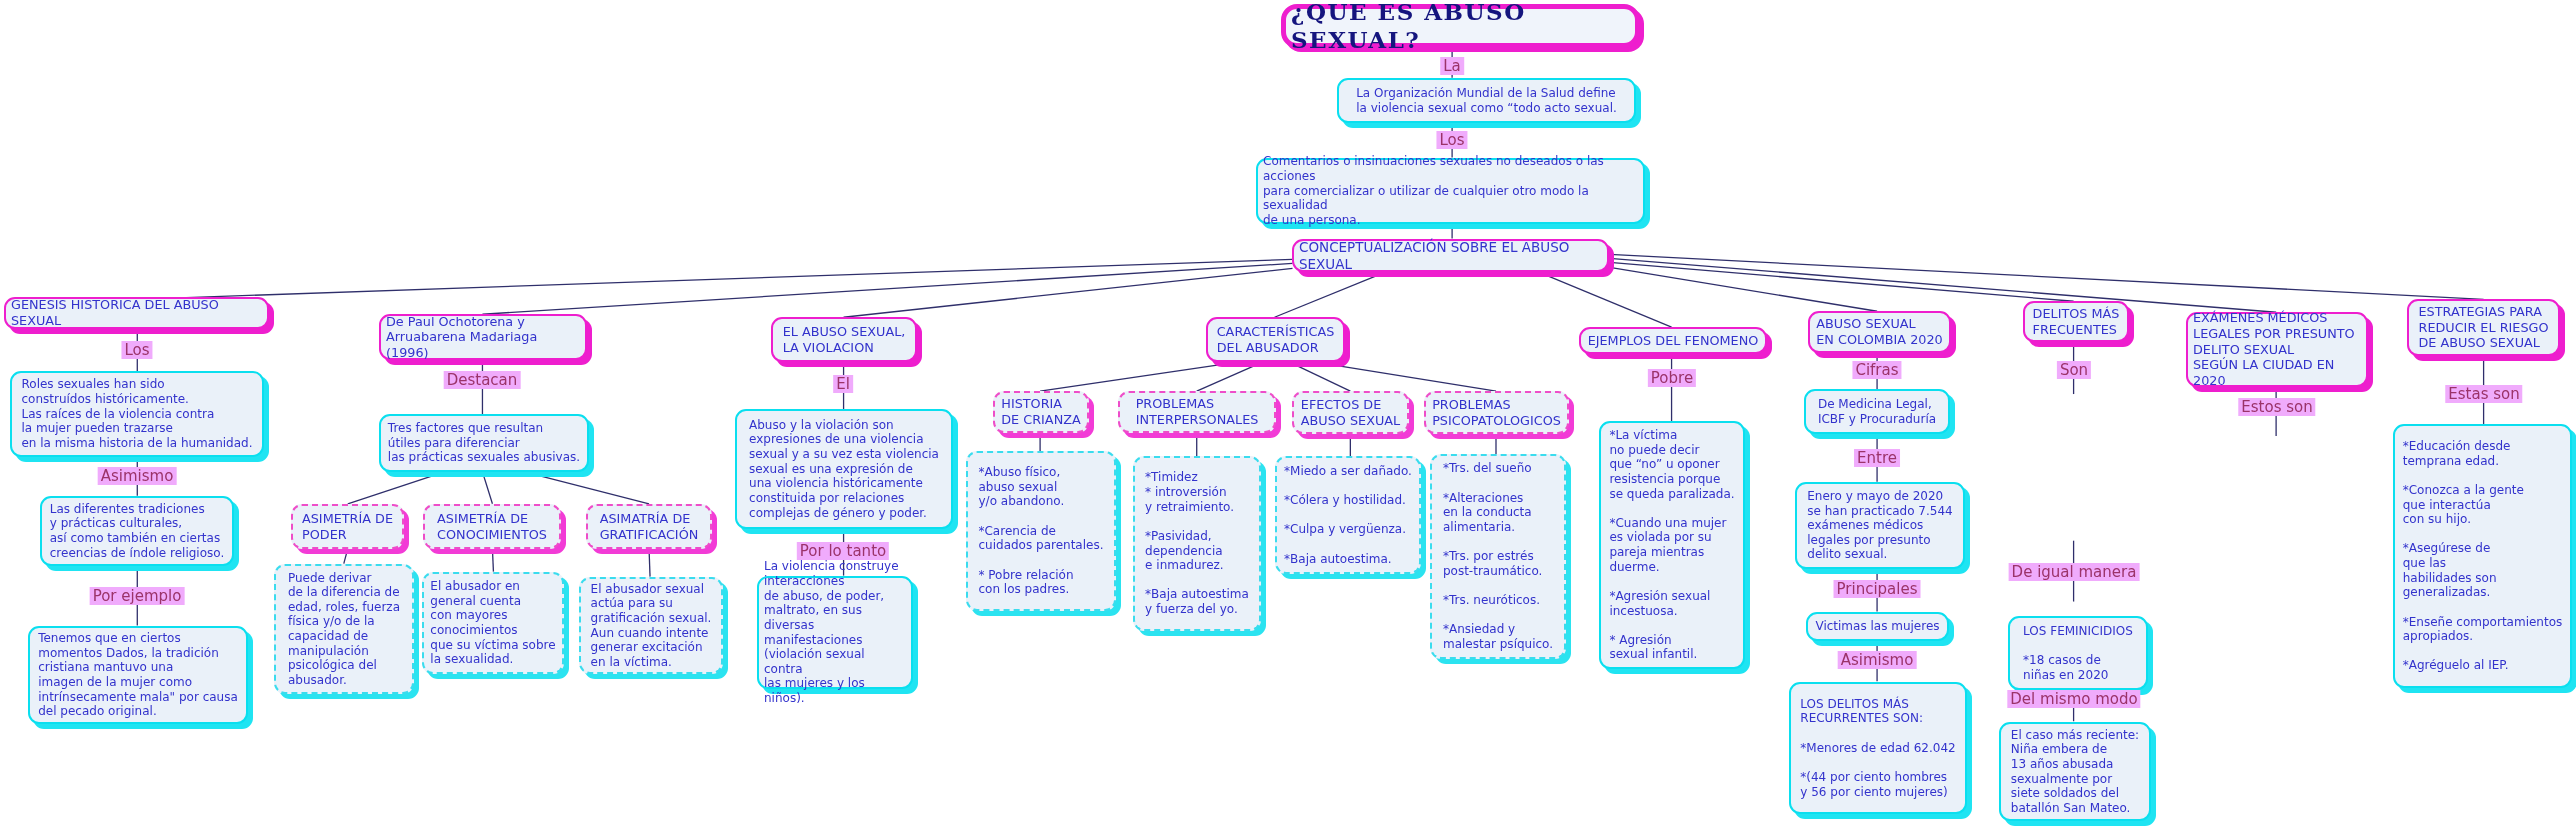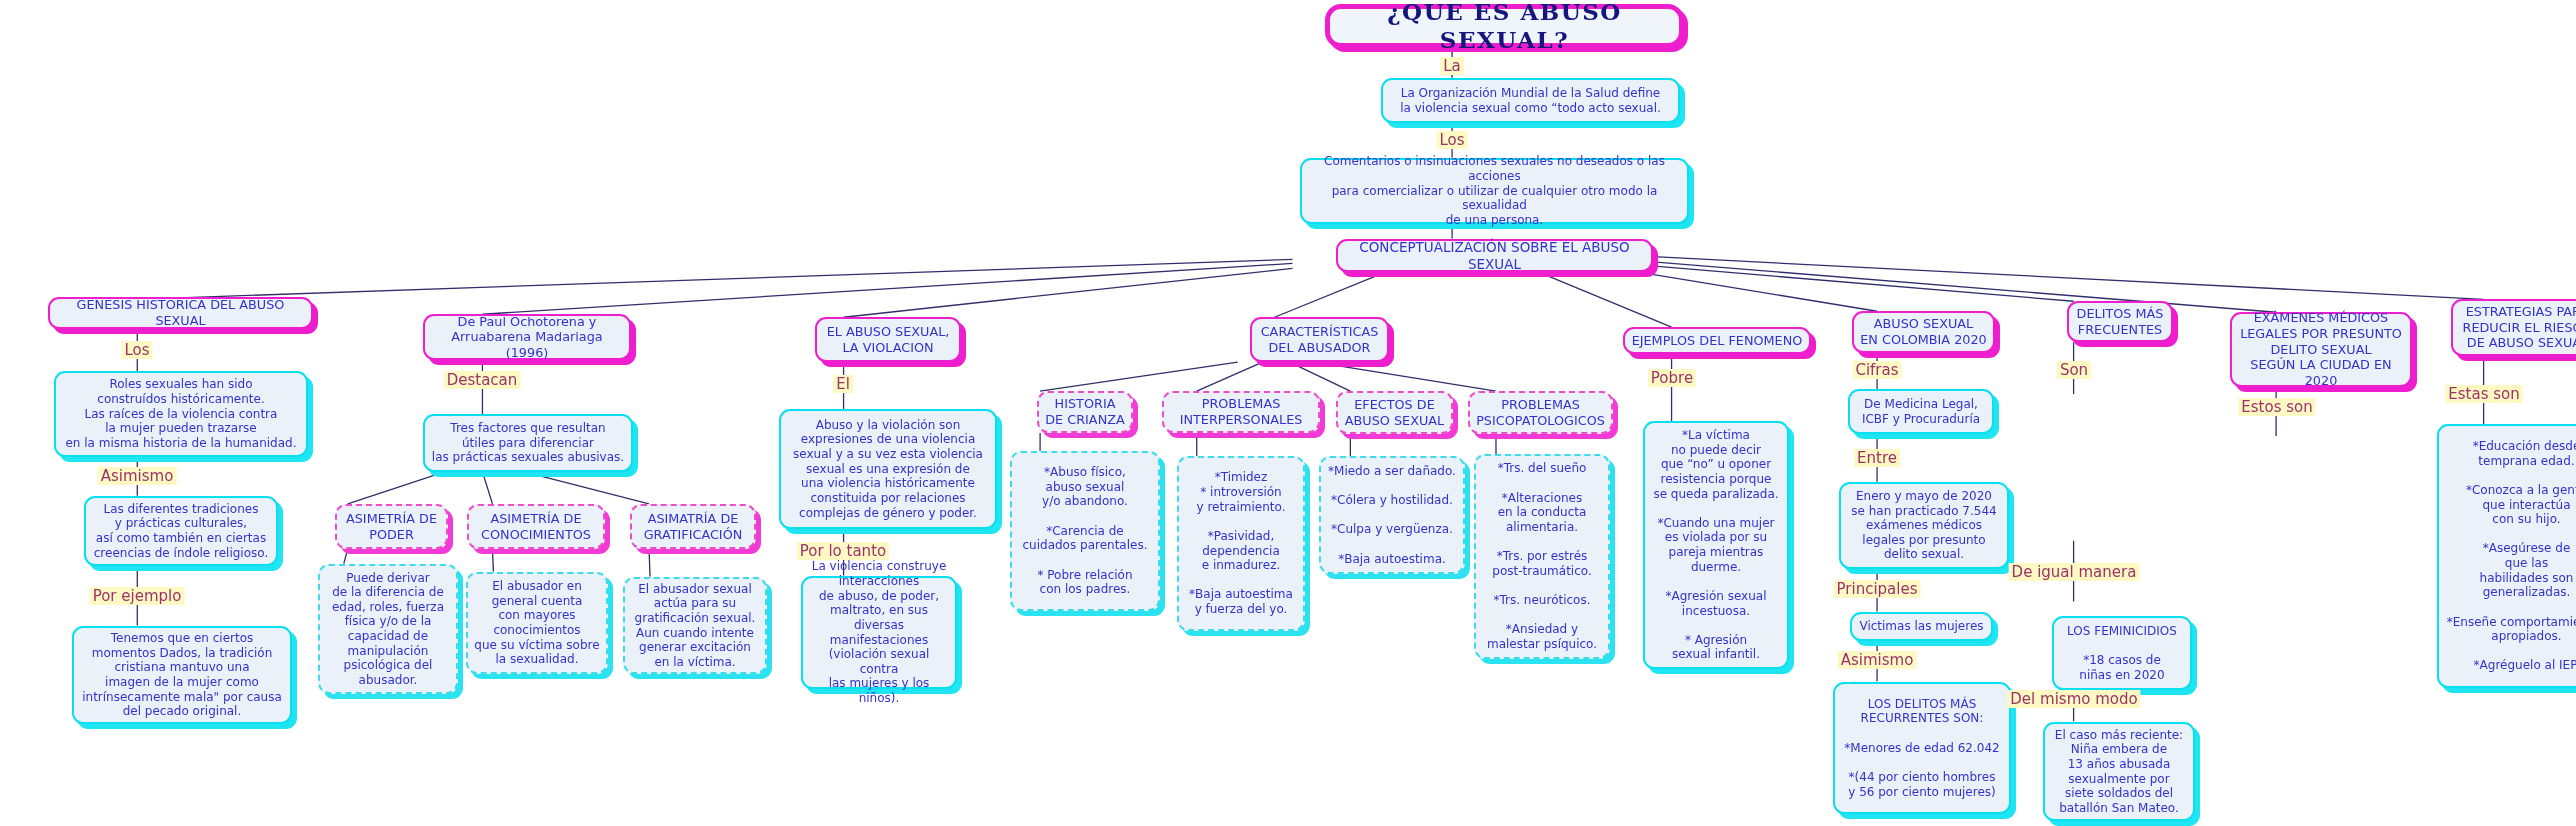--- a/index.html
+++ b/index.html
@@ -1,32 +1,32 @@
 <!DOCTYPE html>
 <html><head>
 <meta charset="utf-8">
 <style>
   html,body{margin:0;padding:0;background:#ffffff;}
   #canvas{position:relative;width:2576px;height:826px;background:#ffffff;overflow:hidden;
           font-family:"DejaVu Sans","Liberation Sans",sans-serif;}
   #wires{position:absolute;left:0;top:0;width:2576px;height:826px;}
   .box{position:absolute;background:#EAF1F9;border:2px solid #0ADFEF;border-radius:11px;
-       display:flex;align-items:center;justify-content:center;text-align:center;
+       display:flex;align-items:center;justify-content:center;text-align:left;
        white-space:pre-line;font-size:12px;line-height:1.22;color:#3333CC;
-       padding:4px 5px;box-sizing:border-box;margin-left:44px;}
+       padding:4px 5px;box-sizing:border-box;}
   .cyan{border-color:#0ADFEF;box-shadow:5px 5px 0 #1FE4F2;}
   .cyan-dash{border:2px dashed #3ADCEE;box-shadow:5px 5px 0 #2BE3F0;}
   .pink{border-color:#EE1ECE;box-shadow:5px 5px 0 #EE1ECE;}
   .pink-dash{border:2px dashed #EE4DC9;box-shadow:5px 5px 0 #F23BD6;}
   .hdr{font-size:12.8px;}
   .concept{font-size:13.5px;}
   .title{font-family:"DejaVu Serif","Liberation Serif",serif;font-weight:bold;
          font-size:23px;letter-spacing:1.5px;color:#15157E;background:#F0F4FB;
          border:5px solid #EE1ECE;border-radius:16px;box-shadow:4px 4px 0 #EE1ECE;}
-  .lbl{position:absolute;transform:translateX(-50%);background:#fef9c3;
+  .lbl{position:absolute;transform:translateX(-50%);background:#f0abfc;
        padding:0 3px;font-size:15px;color:#9B3369;white-space:nowrap;}
 </style>
 </head>
 <body>
 
 <div id="canvas">
 
   <svg id="wires" viewBox="0 0 2581 828" xmlns="http://www.w3.org/2000/svg">
     <g stroke="#2F2F6B" stroke-width="1.3">
       <line x1="1455" y1="48" x2="1455" y2="78"></line>

